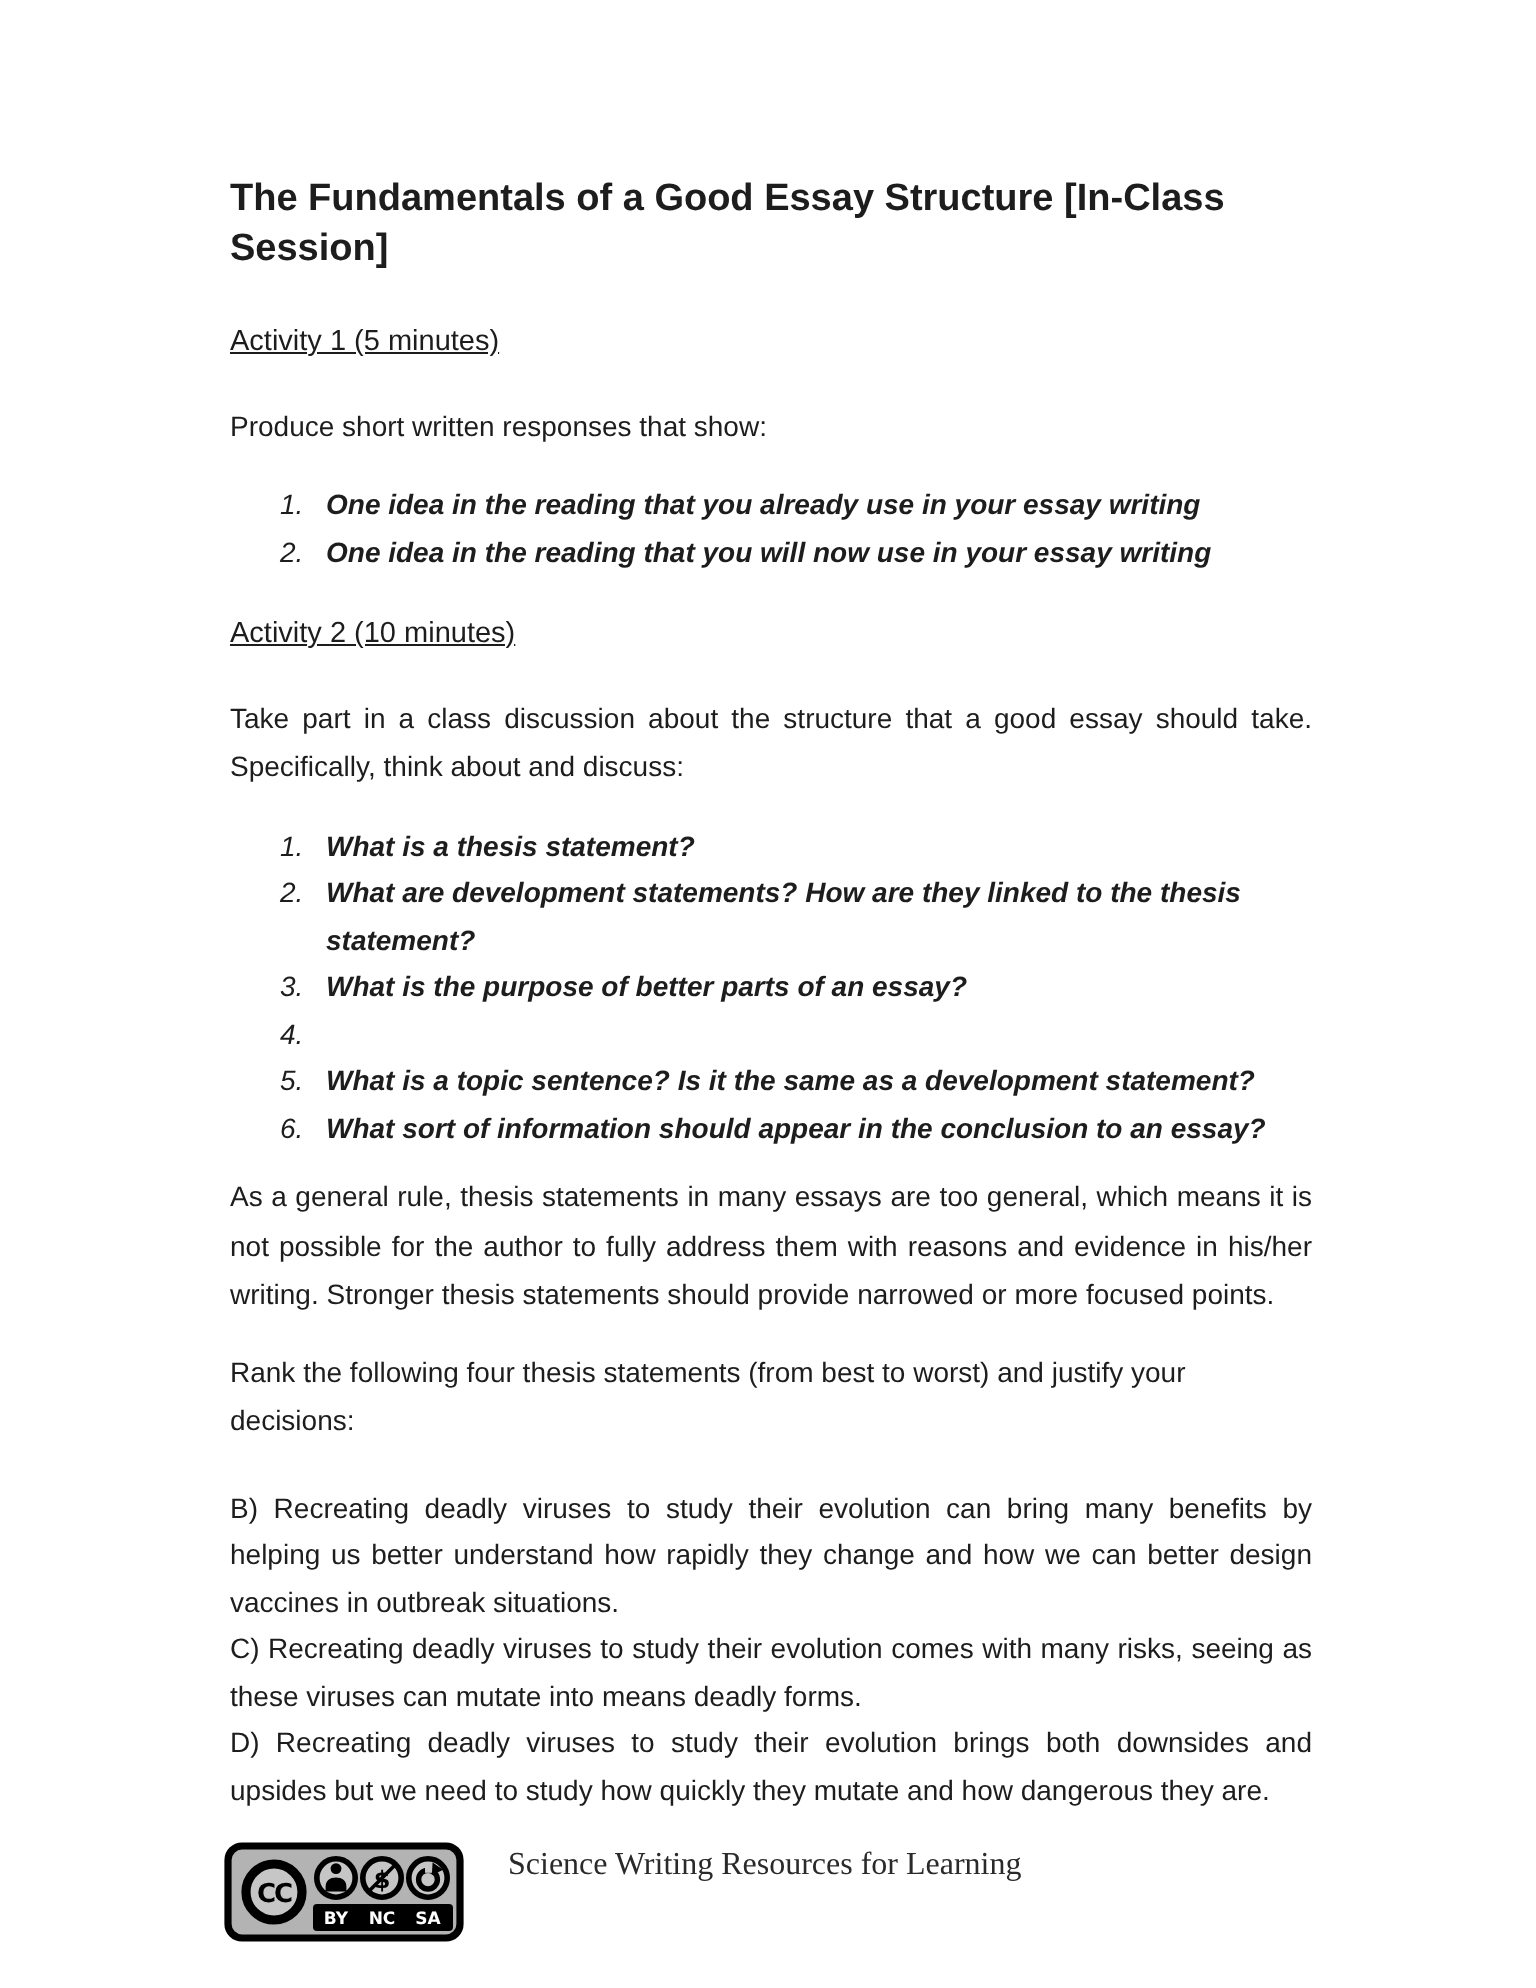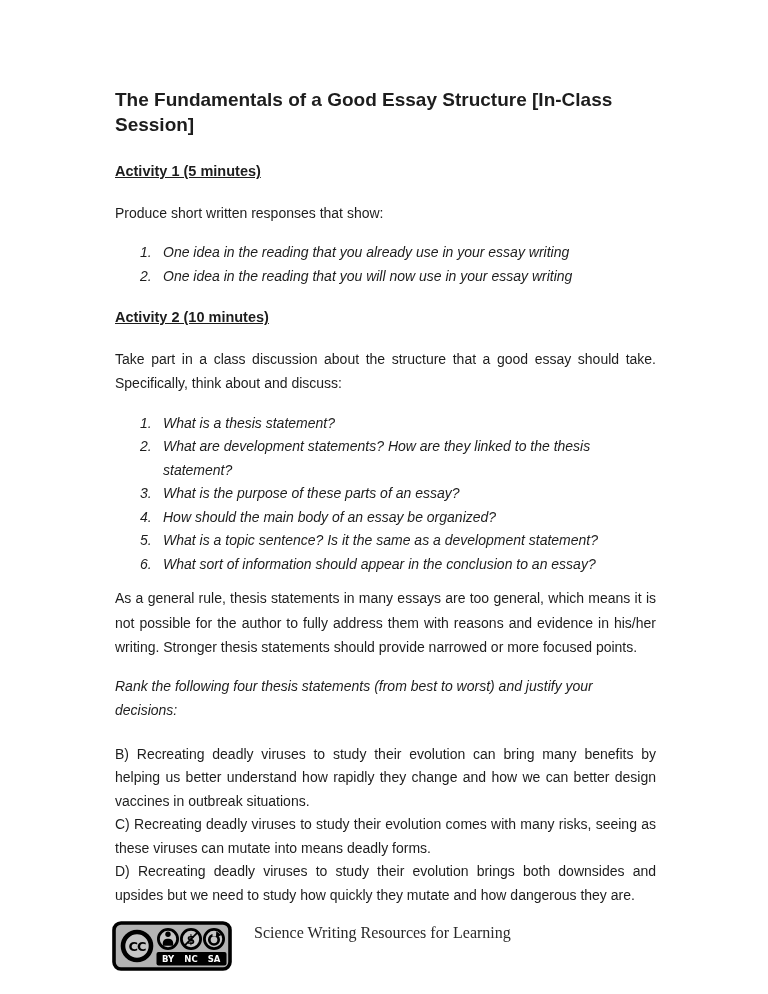--- a/index.html
+++ b/index.html
@@ -10,28 +10,28 @@
     background:#ffffff;
     box-sizing:border-box;
     padding:88px 112px 0 115px;
     font-family:"Liberation Sans", sans-serif;
     font-size:14px;
     line-height:24.5px;
     color:#1d1d1d;
     overflow:hidden;
   }
   .doc-title { font-weight:700; font-size:19px; margin:0 0 22px; }
-  .activity-heading { font-weight:700; font-size:14.5px; text-decoration:underline; margin:0 0 17px; }
+  .activity-heading { font-weight:400; font-size:14.5px; text-decoration:underline; margin:0 0 17px; }
   .para { margin:0 0 16px; text-align:justify; }
   .para-a3 { margin:0 0 14px; text-align:justify; }
-  .task-line { margin:0 0 20px;font-style:italic; }
+  .task-line { margin:0 0 20px; }
   .num-list { margin:0 0 17px; padding:0; list-style:none; }
   .num-list li { display:flex; line-height:23.5px; }
   .num-list .num { flex:none; width:23px; margin-left:25px; font-style:italic; }
-  .num-list .item-text { font-style:italic; }
+  .num-list .item-text { font-style:italic;font-weight:bold; }
   .list-a2 { margin-bottom:10px; }
   .options p { margin:0; text-align:justify; line-height:23.5px; }
   .footer { display:flex; align-items:flex-start; margin-top:14px; margin-left:-3px; }
   .cc-badge { flex:none; display:block; }
   .cc-badge text { font-family:"DejaVu Sans", sans-serif; }
   .footer-text {
     margin-left:22px; padding-top:1px;
     font-family:"Liberation Serif", serif;
     font-size:16px; line-height:22px; color:#2a2a2a;
   }
@@ -64,25 +64,24 @@
     <li>
       <span class="num">1.</span>
       <span class="item-text">What is a thesis statement?</span>
     </li>
     <li>
       <span class="num">2.</span>
       <span class="item-text">What are development statements? How are they linked to the thesis statement?</span>
     </li>
     <li>
       <span class="num">3.</span>
-      <span class="item-text">What is the purpose of these parts of an essay?</span>
+      <span class="item-text">What is the purpose of better parts of an essay?</span>
     </li>
     <li>
       <span class="num">4.</span>
-      <span class="item-text">How should the main body of an essay be organized?</span>
     </li>
     <li>
       <span class="num">5.</span>
       <span class="item-text">What is a topic sentence? Is it the same as a development statement?</span>
     </li>
     <li>
       <span class="num">6.</span>
       <span class="item-text">What sort of information should appear in the conclusion to an essay?</span>
     </li>
   </ul>

